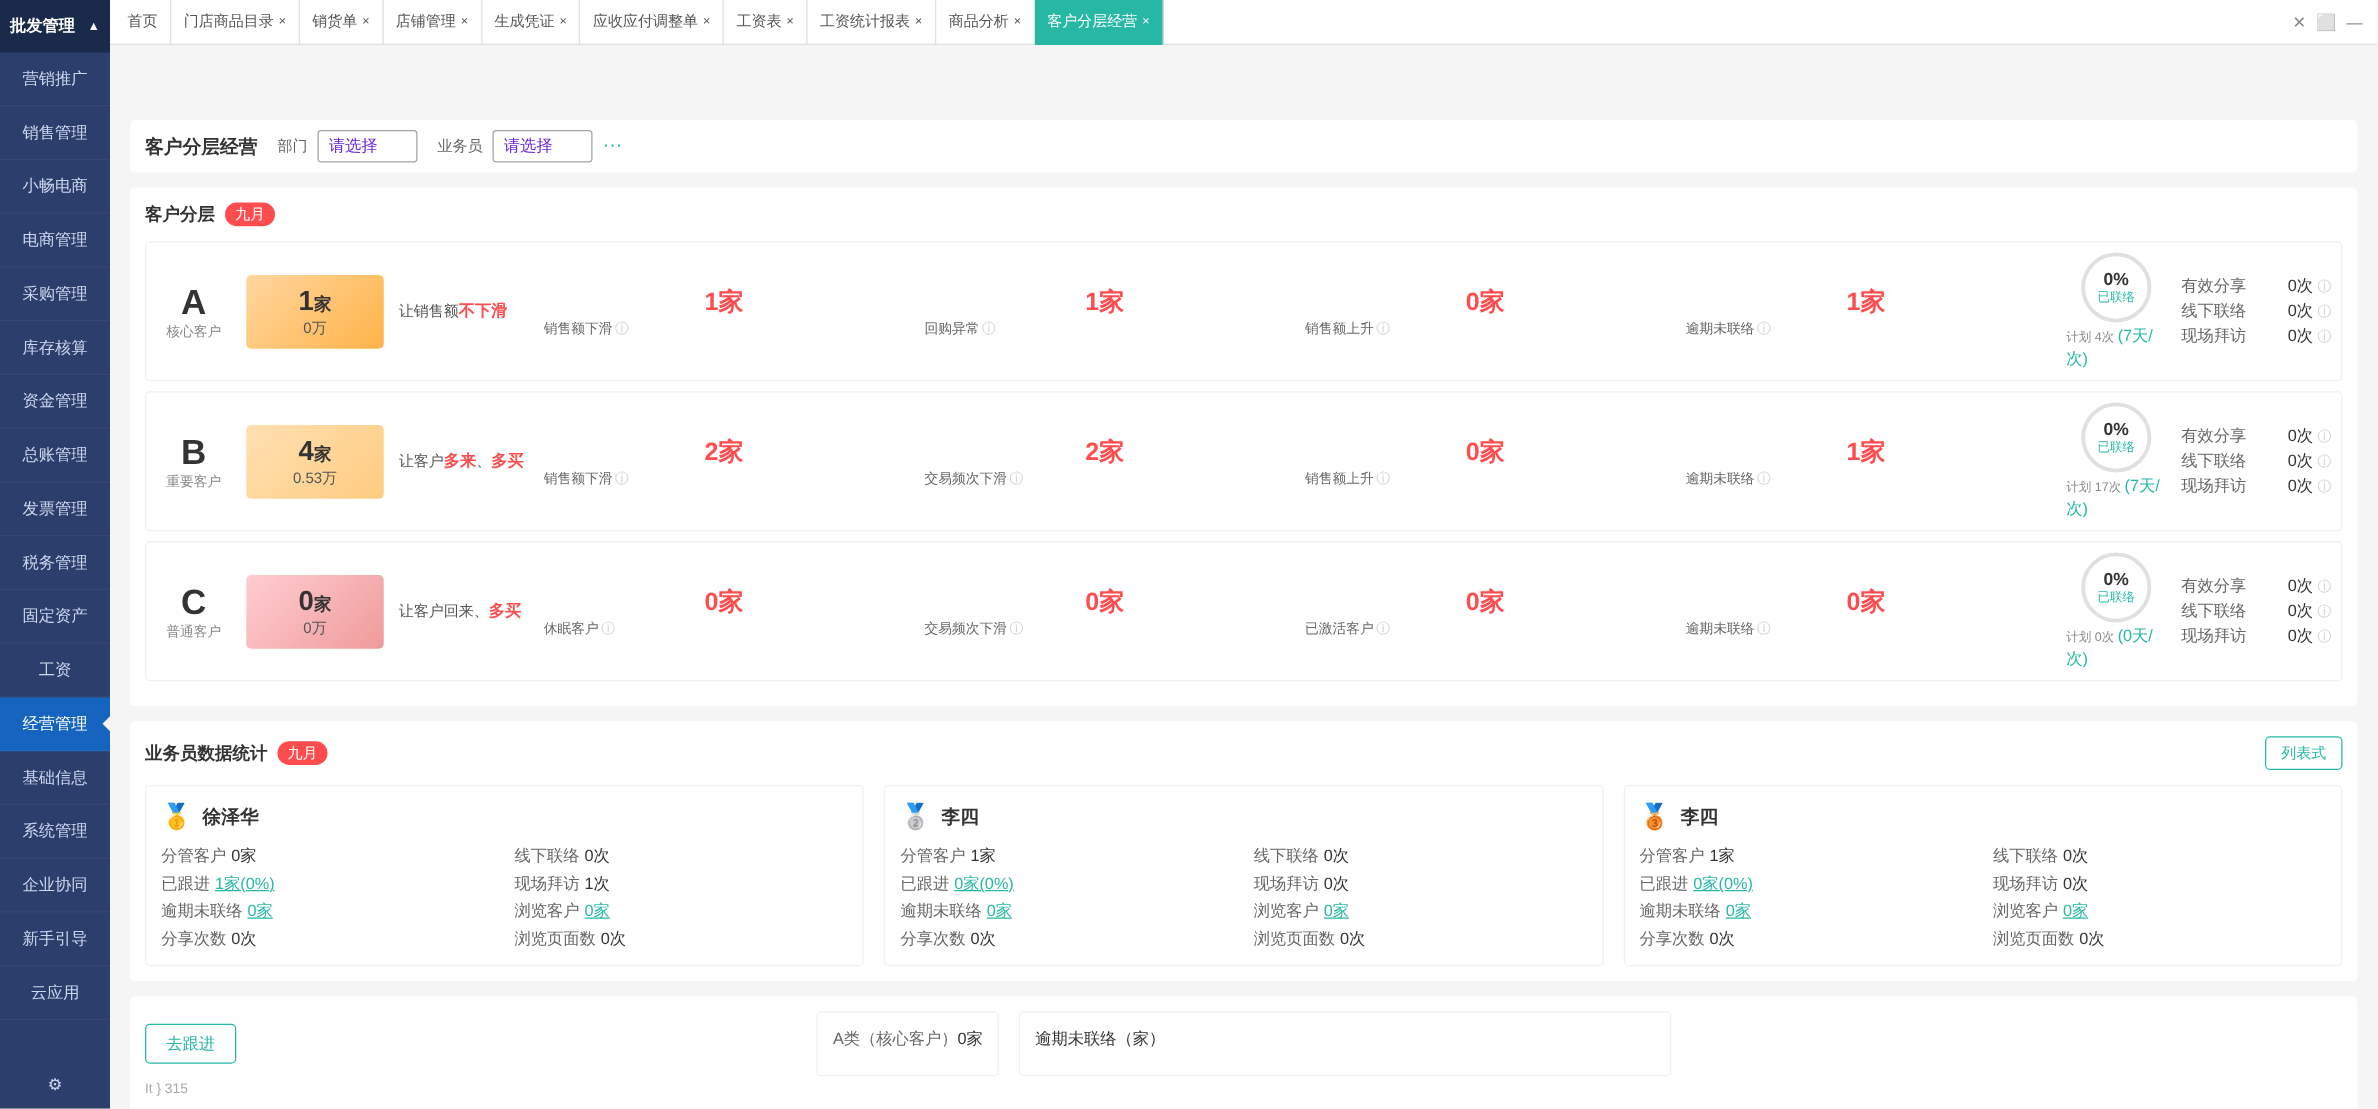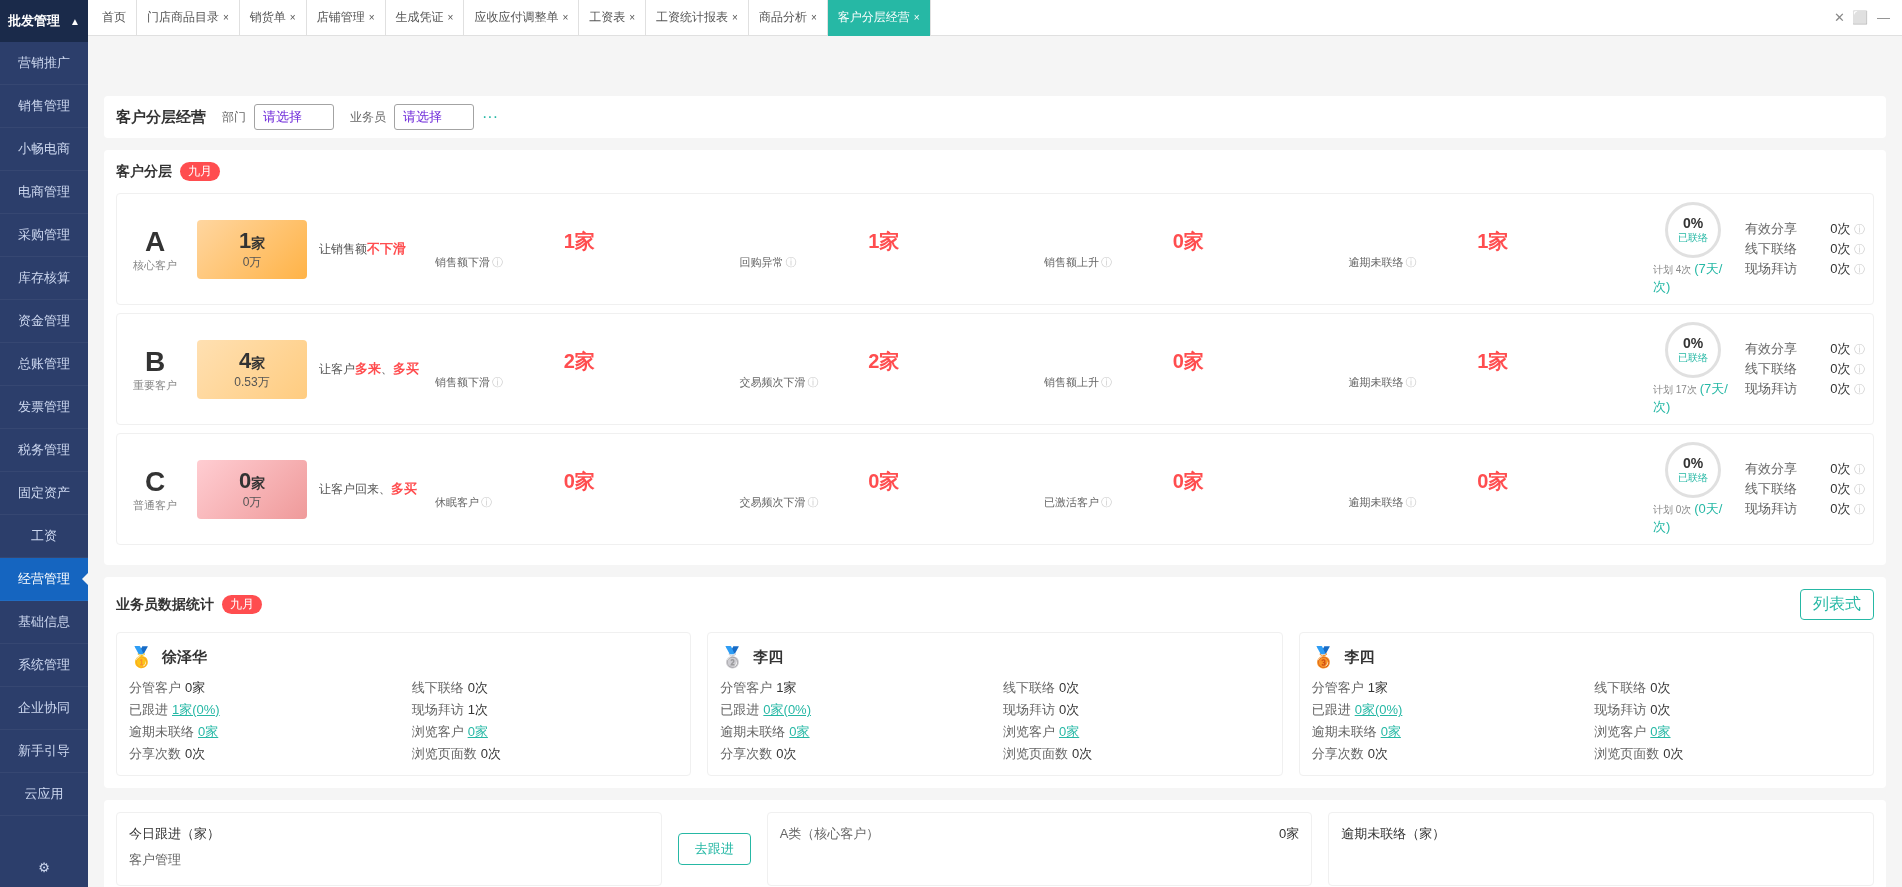--- a/index.html
+++ b/index.html
@@ -279,21 +279,21 @@
     .follow-row { display: flex; justify-content: space-between; font-size: 12px; color: #666; margin-bottom: 4px; }
     .follow-row-val { color: #333; }
 
     .list-btn {
       background: #fff;
       border: 1px solid #26b8a5;
       color: #26b8a5;
       border-radius: 4px;
       padding: 4px 12px;
       cursor: pointer;
-      font-size: 16px;
+      font-size: 12px;
       float: right;
     }
 
     .bottom-text { font-size: 11px; color: #aaa; padding: 4px 0; }
   </style>
 </head>
 <body>
 
 <div class="sidebar">
   <div class="sidebar-header">
@@ -648,27 +648,20 @@
                 <span>浏览页面数</span>
                 <span class="stat-val black">0次</span>
               </div>
             </div>
           </div>
         </div>
     </div>
 
     <div class="section">
       <div style="display:grid; grid-template-columns: 1fr auto 1fr 1fr; gap:16px;">
-        <div class="follow-box">
-          <div class="follow-box-title">今日跟进（家）</div>
-          <div class="follow-row">
-            <span>客户管理</span>
-            <span class="follow-row-val"></span>
-          </div>
-        </div>
         <div style="display:flex; align-items:center;">
           <button class="follow-btn">去跟进</button>
         </div>
         <div class="follow-box">
           <div class="follow-row">
             <span>A类（核心客户）</span>
             <span class="follow-row-val">0家</span>
           </div>
         </div>
         <div class="follow-box">

